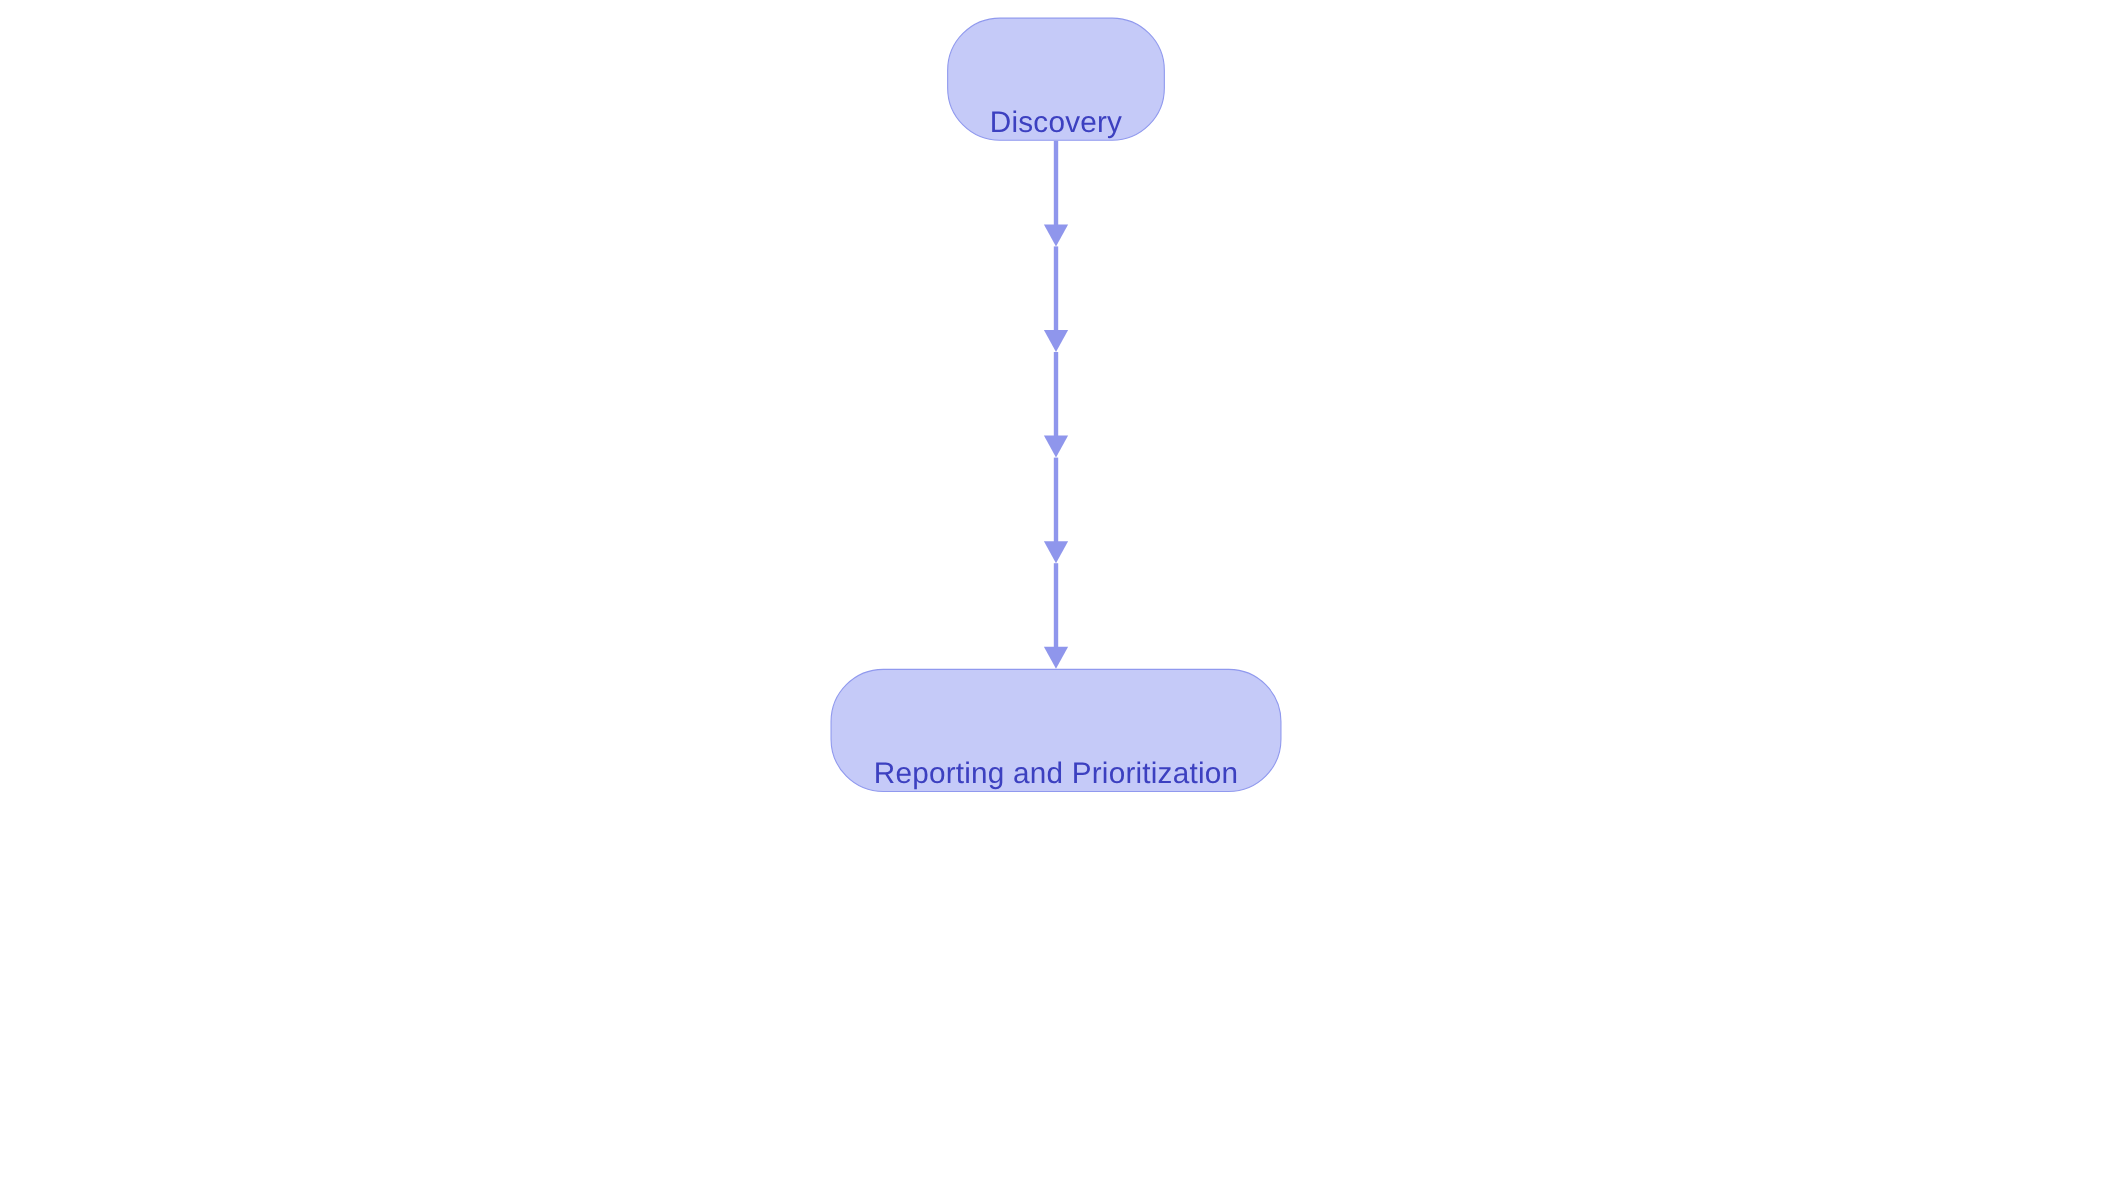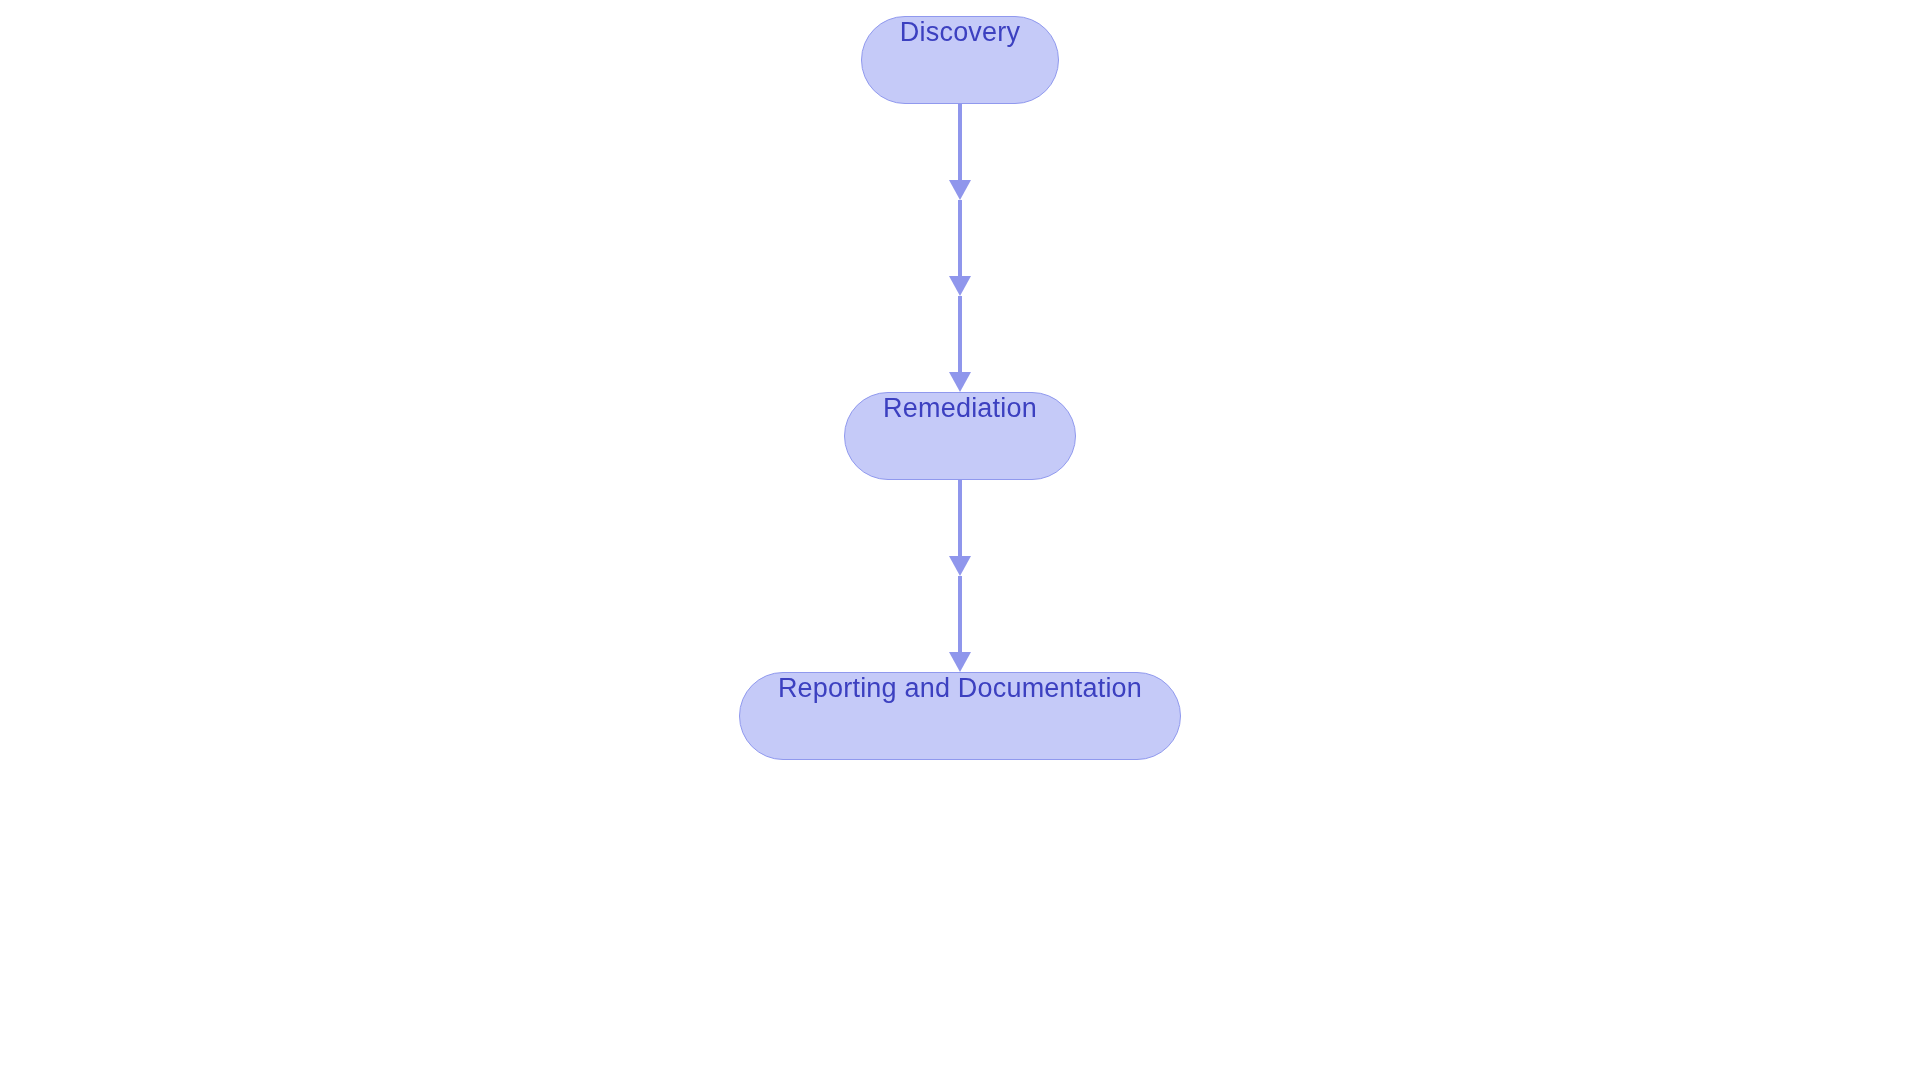--- a/index.html
+++ b/index.html
@@ -23,24 +23,24 @@
     display: flex;
     justify-content: center;
   }
   .flow {
     display: flex;
     flex-direction: column;
     align-items: center;
     padding-top: 16px;
   }
   .node {
-    height: 88px;
+    height: 112px;
     min-width: 185px;
     display: flex;
-    align-items: flex-start;
+    align-items: flex-end;
     justify-content: center;
     padding: 0 38px;
     background: var(--node-fill);
     border: 1.5px solid var(--node-border);
     border-radius: 48px;
     color: var(--node-text);
     font-size: 27px;
     font-weight: 400;
     letter-spacing: 0.2px;
     white-space: nowrap;
@@ -78,28 +78,25 @@
         <div class="arrow-head"></div>
       </div>
       <div class="arrow">
         <div class="arrow-line"></div>
         <div class="arrow-head"></div>
       </div>
       <div class="arrow">
         <div class="arrow-line"></div>
         <div class="arrow-head"></div>
       </div>
-      <div class="node">
-        <span>Remediation</span>
-      </div>
       <div class="arrow">
         <div class="arrow-line"></div>
         <div class="arrow-head"></div>
       </div>
       <div class="arrow">
         <div class="arrow-line"></div>
         <div class="arrow-head"></div>
       </div>
       <div class="node">
-        <span>Reporting and Documentation</span>
+        <span>Reporting and Prioritization</span>
       </div>
     </div>
 </div>
 
 </body></html>

